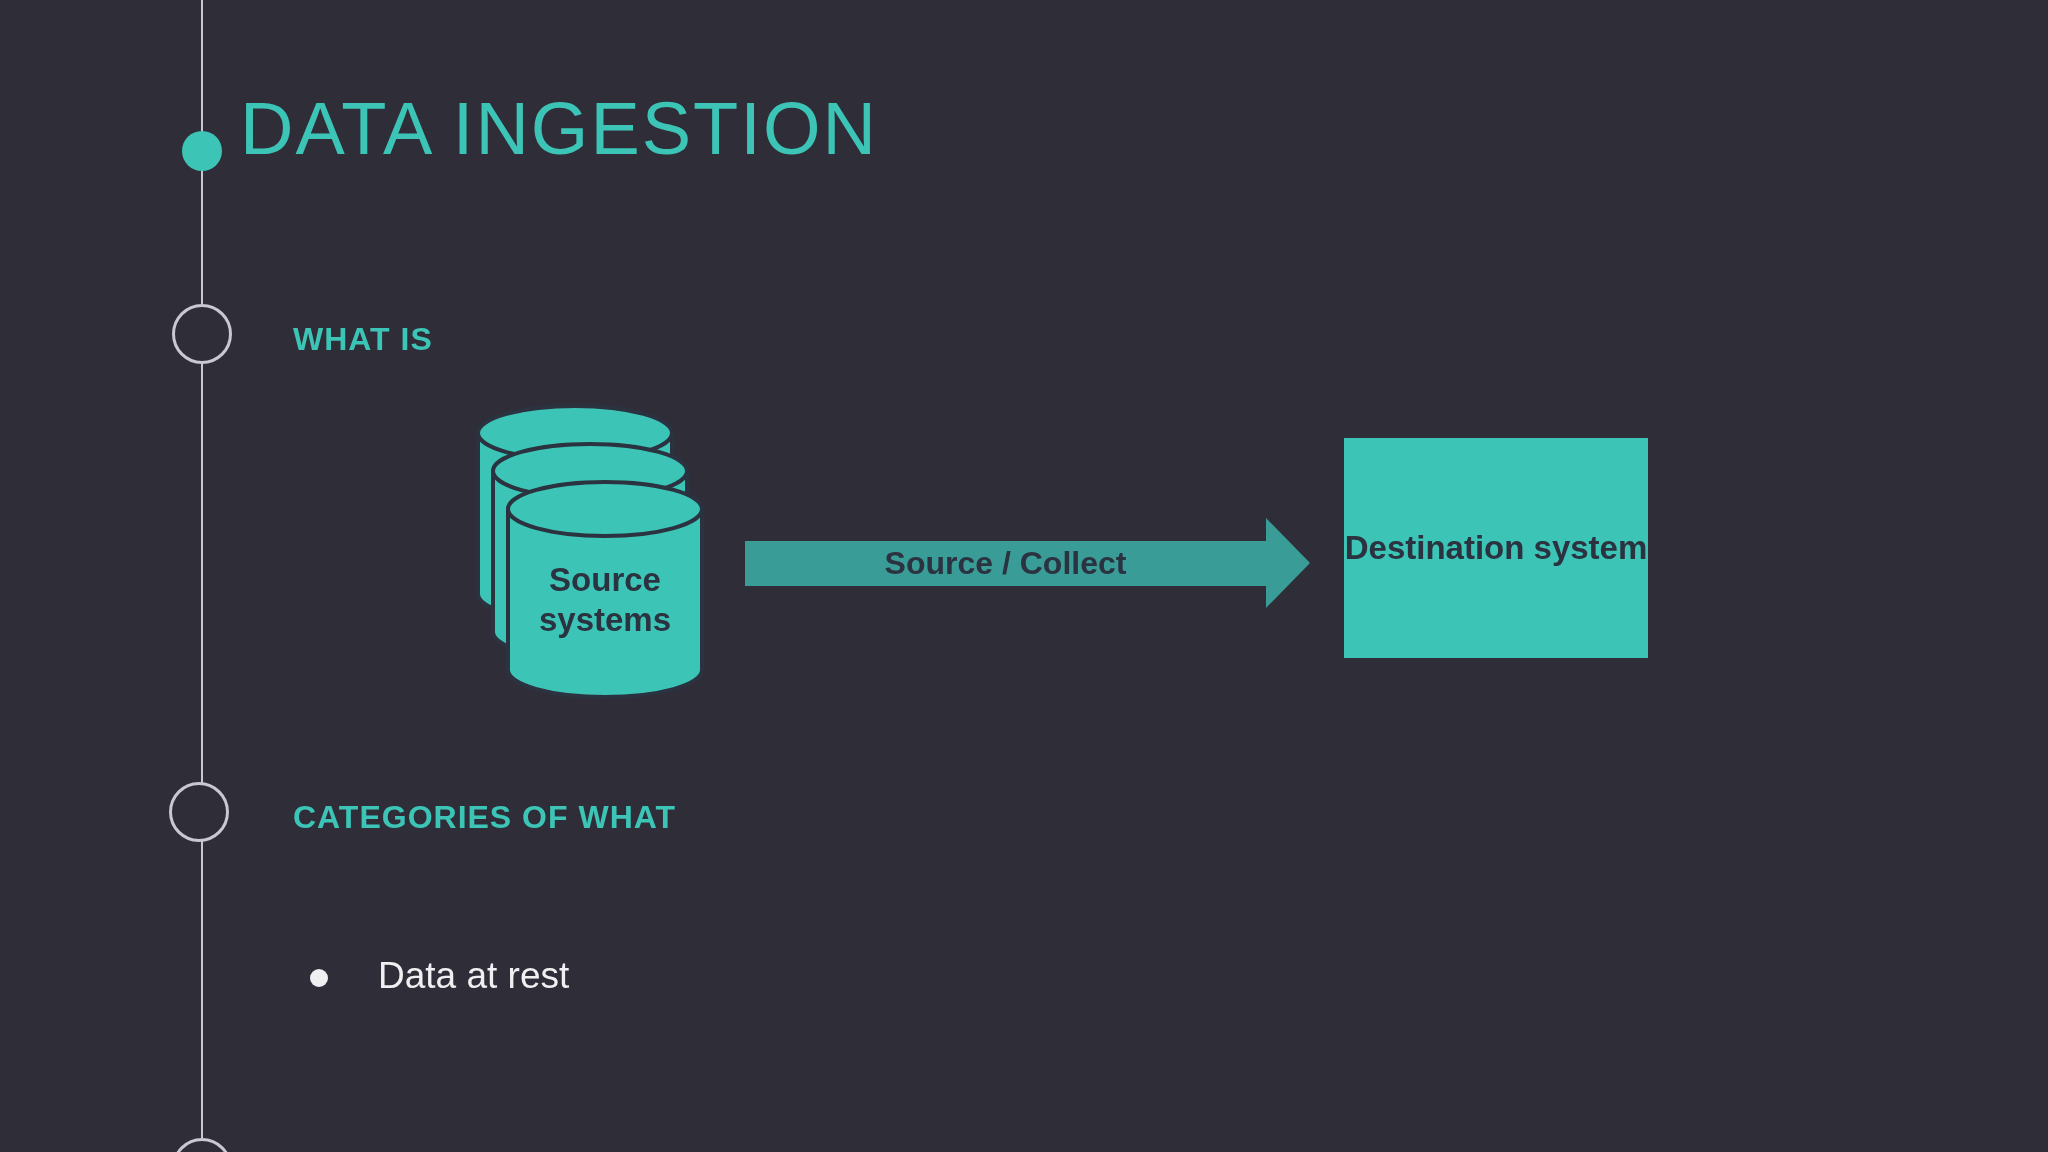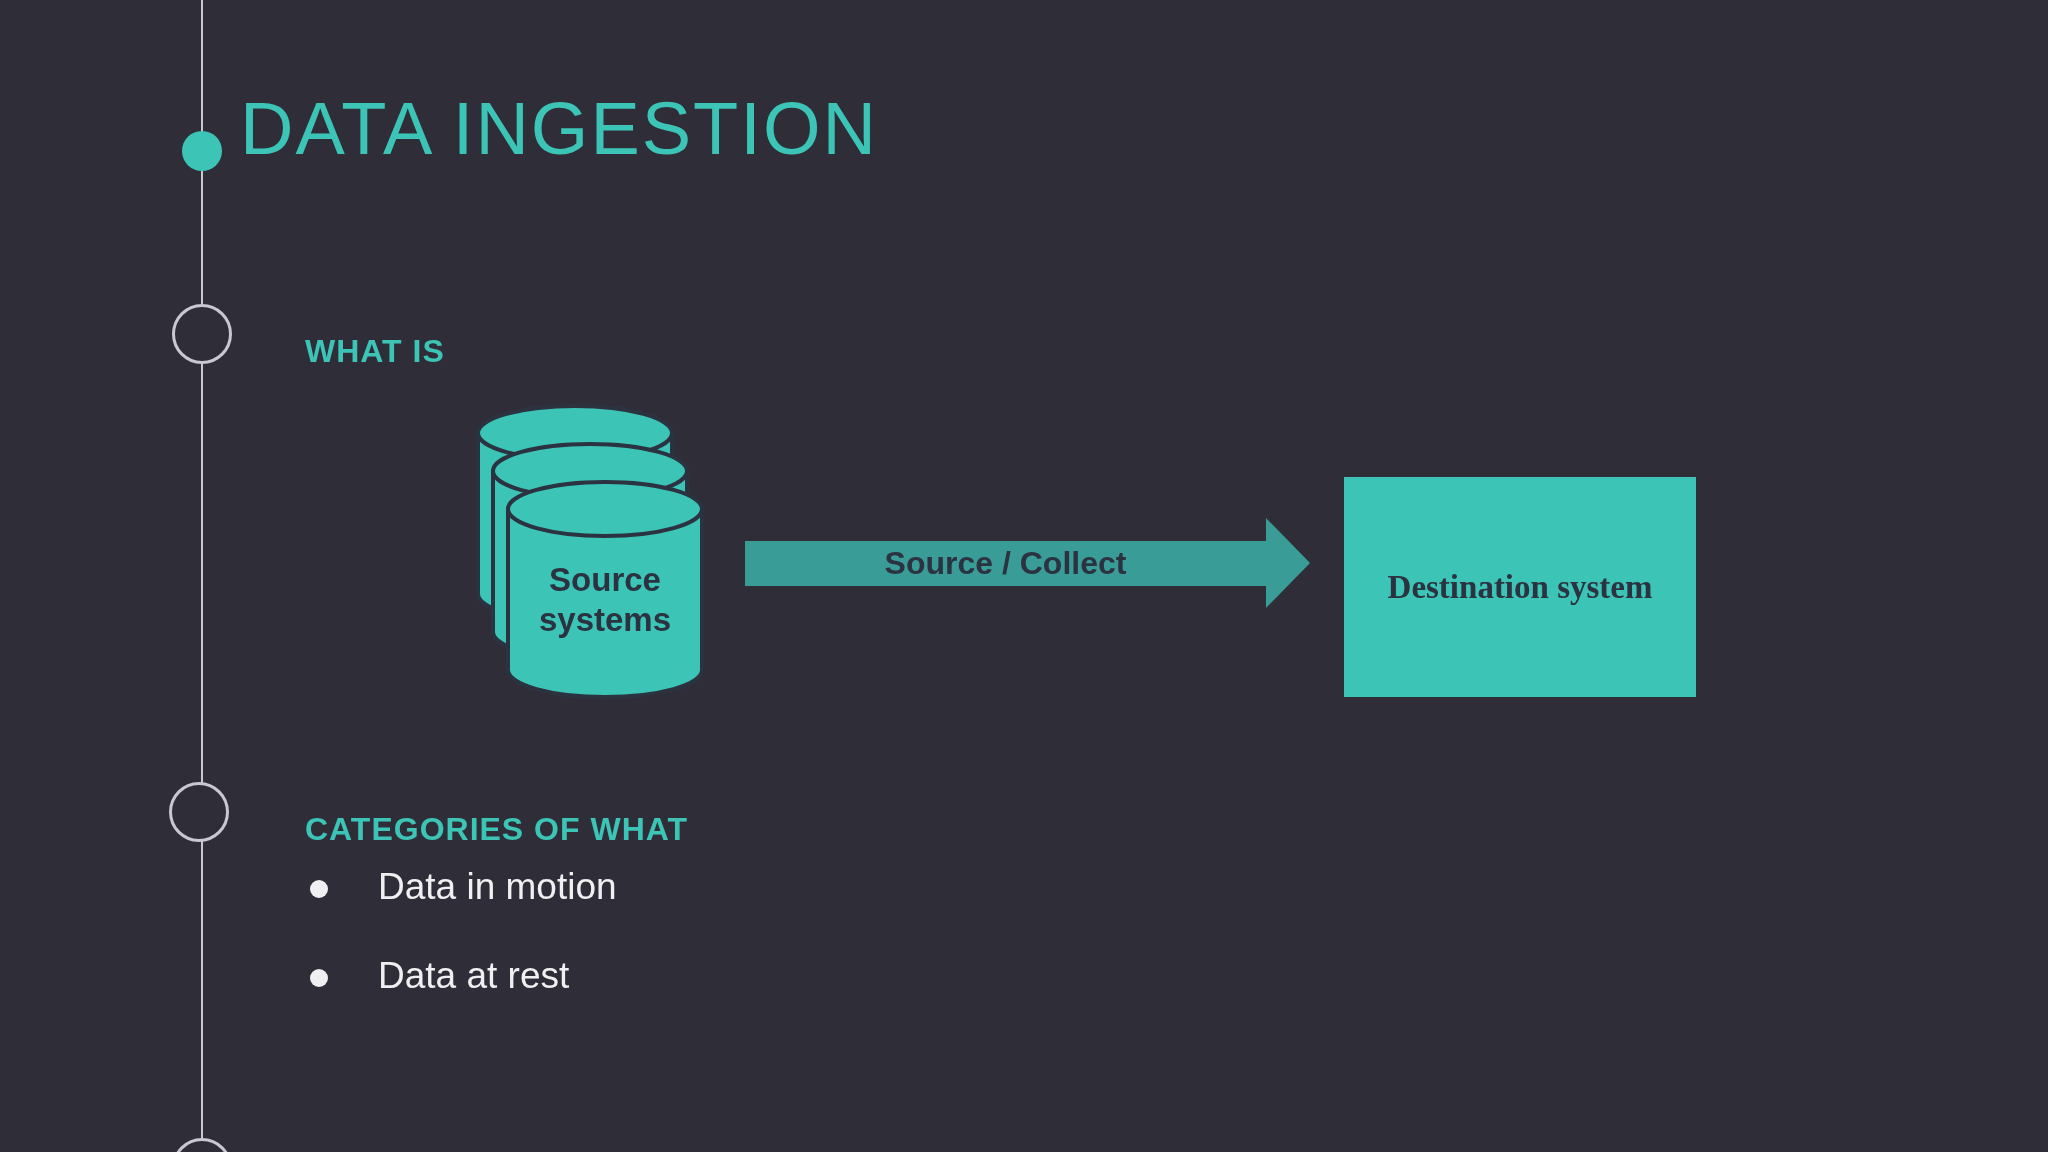--- a/index.html
+++ b/index.html
@@ -24,43 +24,43 @@
   .timeline-circle.c1{left:172px;top:304px;}
   .timeline-circle.c2{left:169px;top:782px;}
   .timeline-circle.c3{left:172px;top:1138px;}
   
   .title{
     position:absolute;left:240px;top:92px;margin:0;
     font-size:74px;font-weight:300;letter-spacing:2px;line-height:1;
     color:var(--accent);white-space:nowrap;
   }
   .heading{
-    position:absolute;margin:12px;font-size:32px;font-weight:700;
+    position:absolute;margin:0;font-size:32px;font-weight:700;
     letter-spacing:1px;line-height:1;color:var(--accent);white-space:nowrap;
   }
   .heading.what-is{left:293px;top:323px;}
   .heading.categories{left:293px;top:801px;}
   
   .db-svg{position:absolute;left:474px;top:400px;}
   .db-svg path,.db-svg ellipse{fill:var(--accent);stroke:var(--dark);stroke-width:4px;}
   .source-label{
     position:absolute;left:495px;top:560px;width:220px;
     font-size:33px;font-weight:700;line-height:40px;text-align:center;
     color:var(--dark);
   }
   .arrow-svg{position:absolute;left:745px;top:518px;}
   .arrow-svg polygon{fill:var(--arrow);}
   .arrow-label{
     position:absolute;left:745px;top:545px;width:521px;
     font-size:32px;font-weight:700;line-height:36px;text-align:center;
     color:var(--dark);
   }
   .destination-box{
-    position:absolute;left:1344px;top:477px;width:352px;height:220px;
-    background:var(--accent);display:flex;align-items:center;justify-content:center;font-family:Liberation Serif, serif;
+    position:absolute;left:1344px;top:438px;width:304px;height:220px;
+    background:var(--accent);display:flex;align-items:center;justify-content:center;
   }
   .destination-box span{font-size:33px;font-weight:700;color:var(--dark);white-space:nowrap;}
   
   .bullet-row{position:absolute;left:310px;display:flex;align-items:center;gap:50px;height:44px;}
   .bullet-row.r1{top:865px;}
   .bullet-row.r2{top:925px;margin-top:29px;}
   .bullet-dot{width:18px;height:18px;border-radius:50%;background:var(--light);flex:0 0 auto;margin-top:4px;}
   .bullet-text{font-size:37px;font-weight:400;color:var(--light);line-height:44px;white-space:nowrap;}
 </style>
 </head>
@@ -98,22 +98,18 @@
     <polygon points="745,541 1266,541 1266,518 1310,563 1266,608 1266,586 745,586"></polygon>
   </svg>
   <div class="arrow-label">Source / Collect</div>
 
   <div class="destination-box">
     <span>Destination system</span>
   </div>
 
   <h2 class="heading categories">CATEGORIES OF WHAT</h2>
 
-  <div class="bullet-row r1">
-    <span class="bullet-dot"></span>
-    <span class="bullet-text">Data in motion</span>
-  </div>
   <div class="bullet-row r2">
     <span class="bullet-dot"></span>
     <span class="bullet-text">Data at rest</span>
   </div>
 
 </div>
 
 </body></html>

